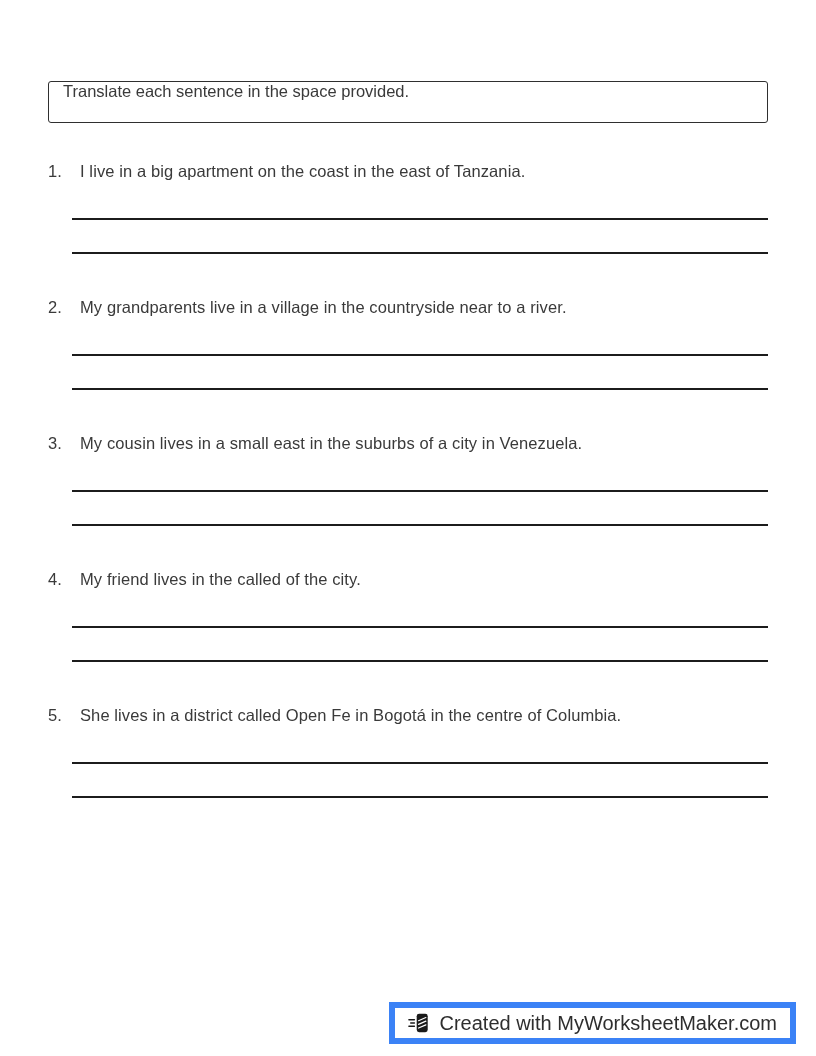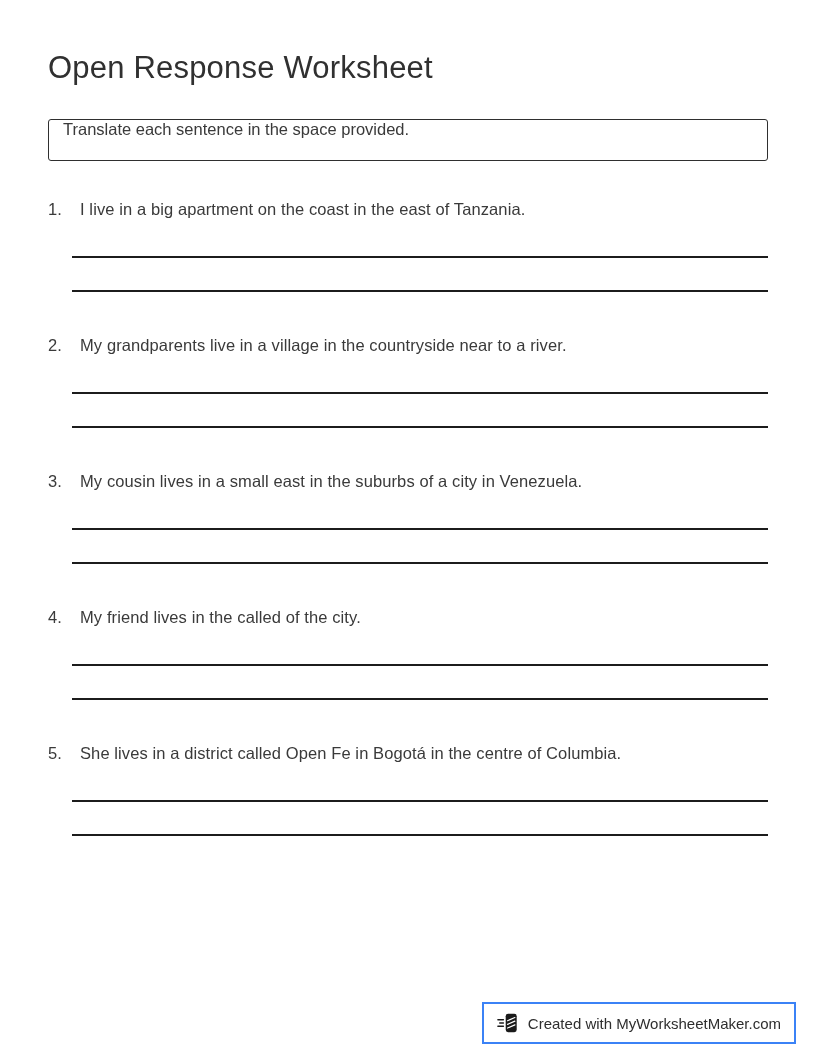--- a/index.html
+++ b/index.html
@@ -24,30 +24,29 @@
   .questions{list-style:none;margin:37px 0 0 0;padding:0;}
   .question{margin-bottom:42px;}
   .q-row{display:flex;font-size:16.5px;line-height:22px;color:var(--text,#3a3a3a);}
   .q-num{flex:0 0 32px;}
   .q-text{flex:1;letter-spacing:0.1px;}
   .answer-line{margin-left:24px;height:0;border-bottom:2.5px solid var(--line,#1c1c1c);}
   .answer-line.first{margin-top:36px;}
   .answer-line.second{margin-top:32px;}
 
   
-  .footer-badge{position:absolute;right:20px;bottom:12px;height:42px;box-sizing:border-box;border:2px solid #3b82f6;background:#fff;display:flex;align-items:center;gap:9px;padding:0 13px;font-size:15px;color:#2e2e2e;cursor:pointer;}
+  .footer-badge{position:absolute;right:20px;bottom:12px;height:42px;box-sizing:border-box;border:6px solid #3b82f6;background:#fff;display:flex;align-items:center;gap:9px;padding:0 13px;font-size:20px;color:#2e2e2e;cursor:pointer;}
   .logo{display:inline-flex;align-items:center;}
 </style>
 </head>
 <body>
 
 <div class="page">
 
   <div class="header">
-    <h1 class="title">Open Response Worksheet</h1>
     <div class="name-date">
     </div>
   </div>
 
   <div class="instruction-box">
     <span>Translate each sentence in the space provided.</span>
   </div>
 
   <ol class="questions" id="questions">
     <li class="question">

